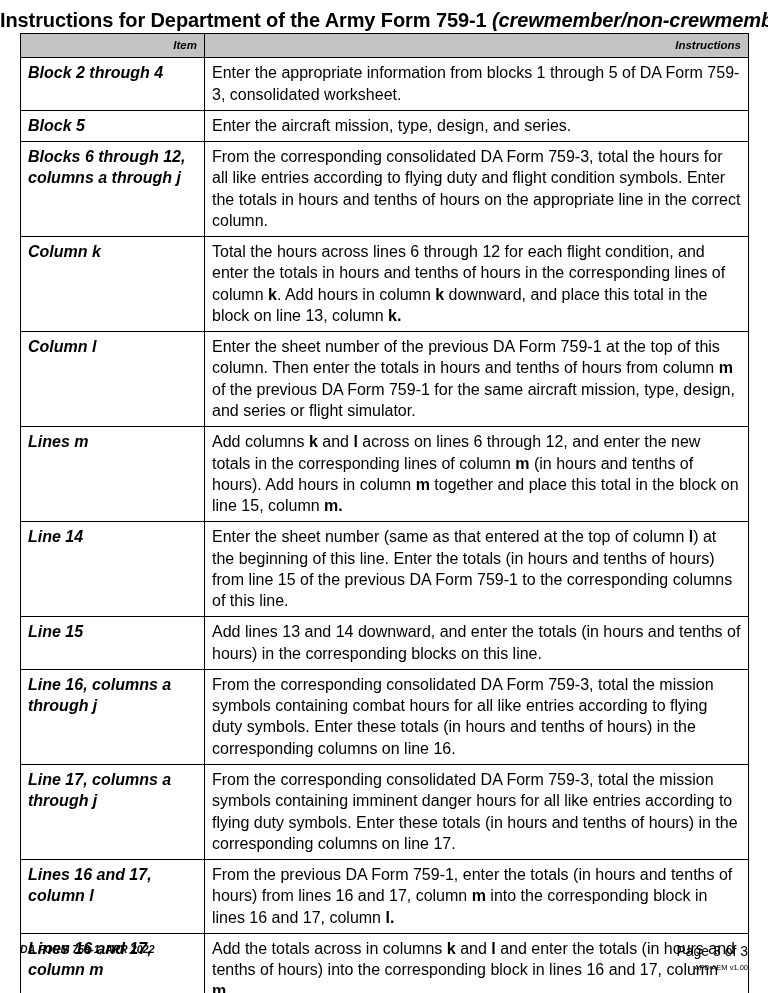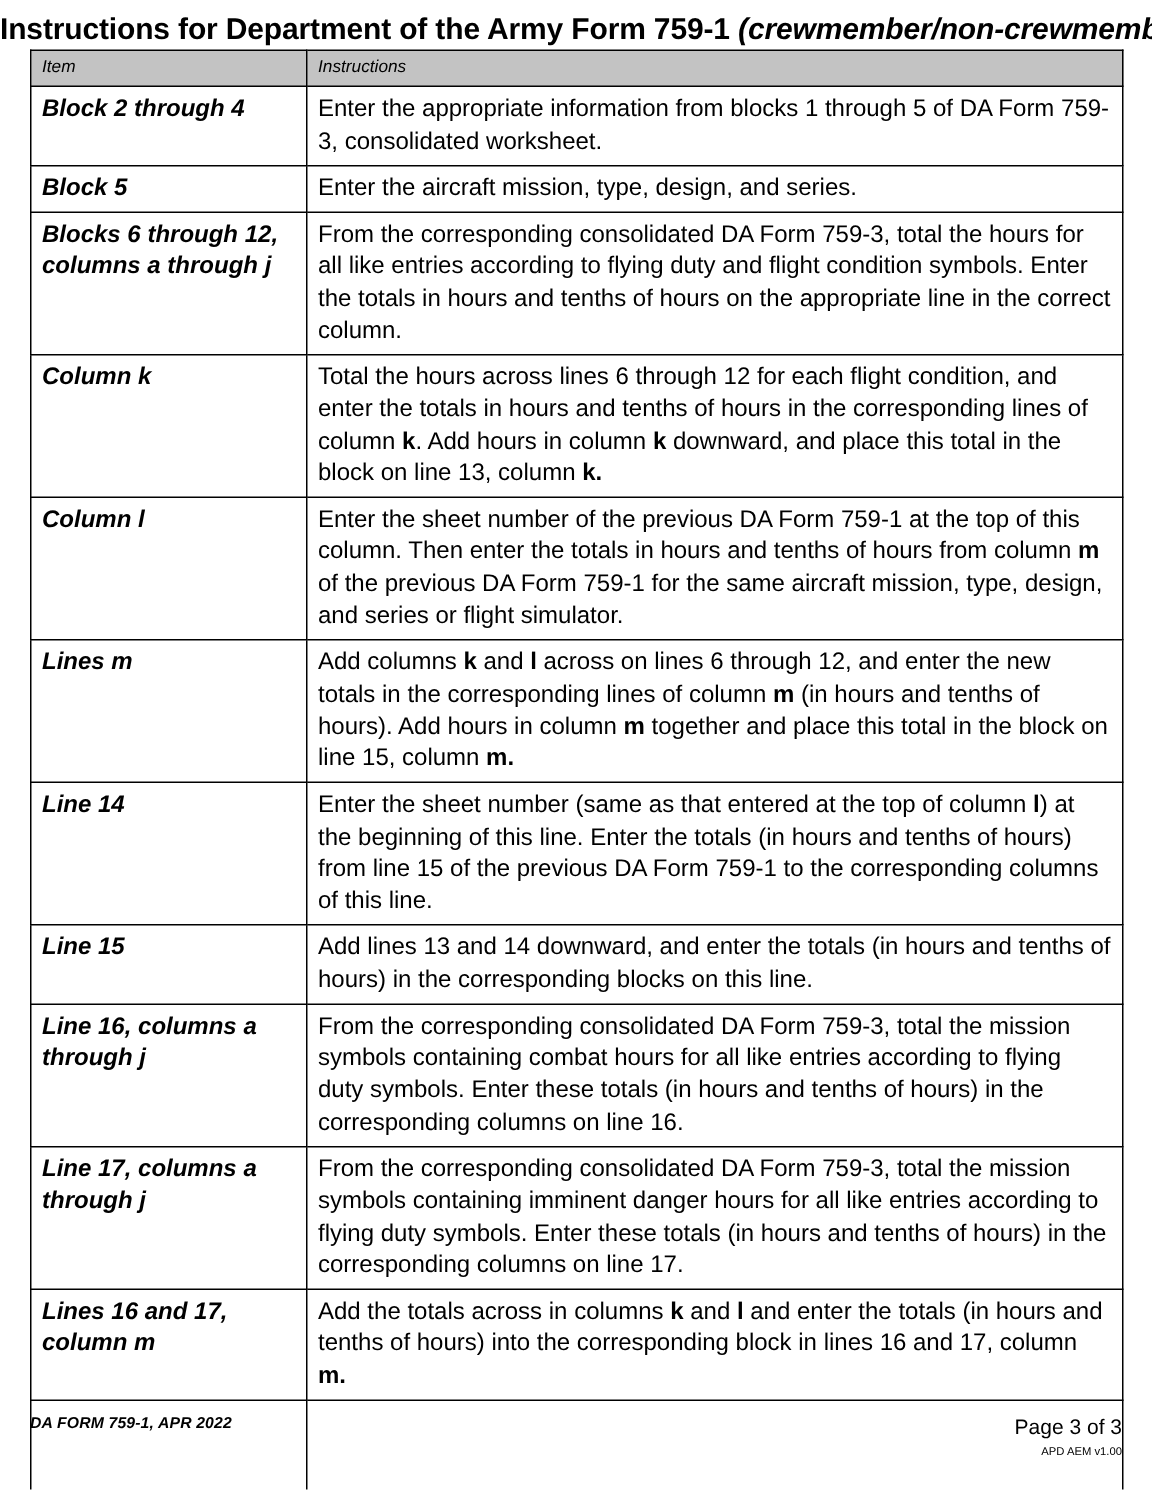--- a/index.html
+++ b/index.html
@@ -58,25 +58,25 @@
     border: 1.6px solid #000000;
     vertical-align: top;
     padding: 4px 7px 5px 7px;
     font-size: 16px;
     line-height: 1.33;
   }
 
   .instr-table thead th {
     background: #c3c3c3;
     font-style: italic;
-    font-weight: normal;
+    font-weight: bold;
     font-size: 11.5px;
     padding-top: 4px;
     padding-bottom: 4px;
-    text-align: left;
+    text-align: right;
   }
 
   .cell-item {
     font-style: italic;
     font-weight: bold;
     font-size: 11.3px;
     line-height: 1.38;
   }
 
   .cell-instr {
@@ -176,20 +176,24 @@
         </tr>
         <tr>
           <td class="cell-item">Line 16, columns a through j</td>
           <td class="cell-instr">From the corresponding consolidated DA Form 759-3, total the mission symbols containing combat hours for all like entries according to flying duty symbols. Enter these totals (in hours and tenths of hours) in the corresponding columns on line 16.</td>
         </tr>
         <tr>
           <td class="cell-item">Line 17, columns a through j</td>
           <td class="cell-instr">From the corresponding consolidated DA Form 759-3, total the mission symbols containing imminent danger hours for all like entries according to flying duty symbols. Enter these totals (in hours and tenths of hours) in the corresponding columns on line 17.</td>
         </tr>
         <tr>
+          <td class="cell-item">Lines 16 and 17, column l</td>
+          <td class="cell-instr">From the previous DA Form 759-1, enter the totals (in hours and tenths of hours) from lines 16 and 17, column <b>m</b> into the corresponding block in lines 16 and 17, column <b>l.</b></td>
+        </tr>
+        <tr>
           <td class="cell-item">Lines 16 and 17, column m</td>
           <td class="cell-instr">Add the totals across in columns <b>k</b> and <b>l</b> and enter the totals (in hours and tenths of hours) into the corresponding block in lines 16 and 17, column <b>m.</b></td>
         </tr>
         <tr class="filler-row">
           <td></td>
           <td></td>
         </tr>
       </tbody>
   </table>
 

